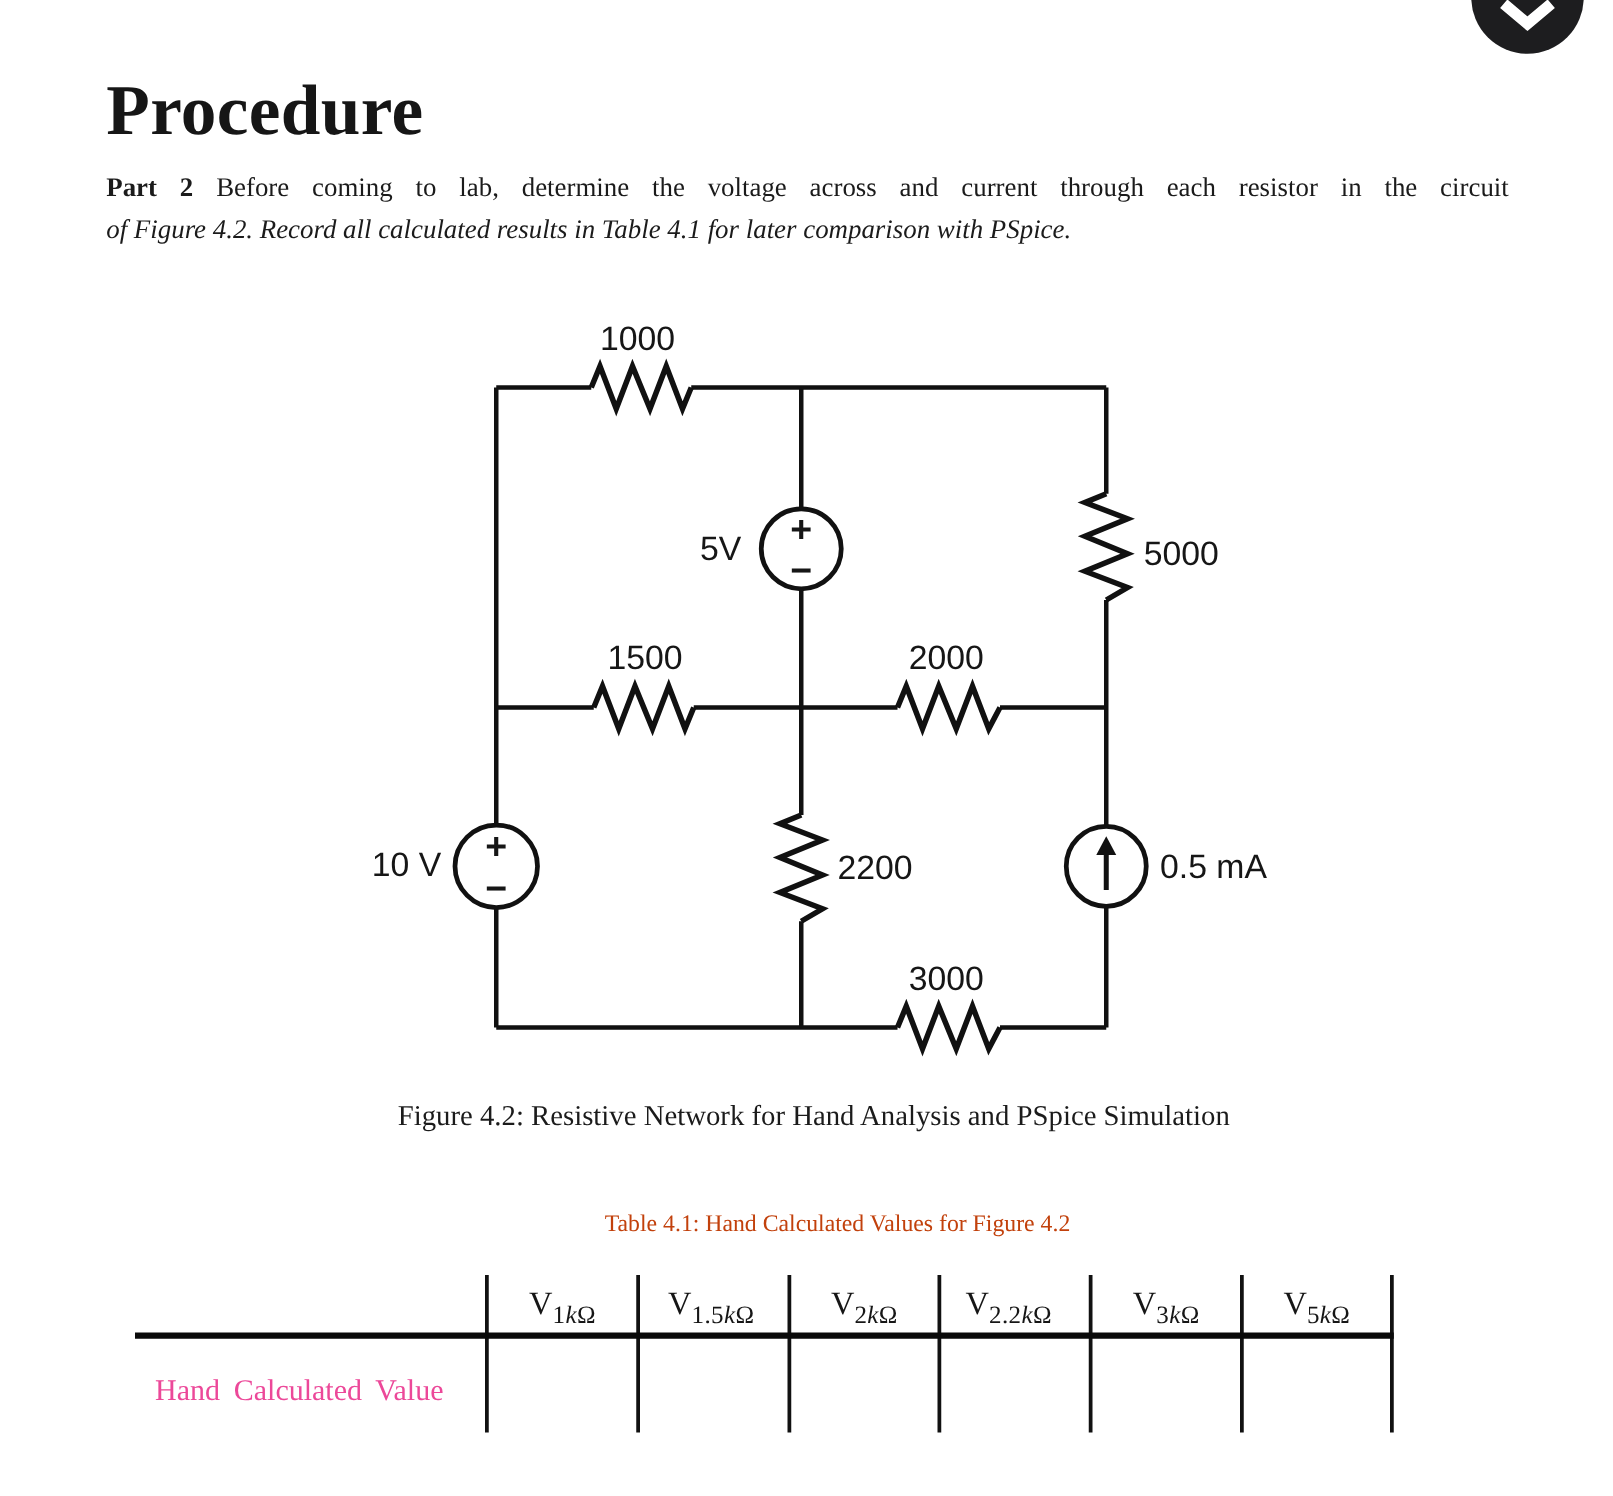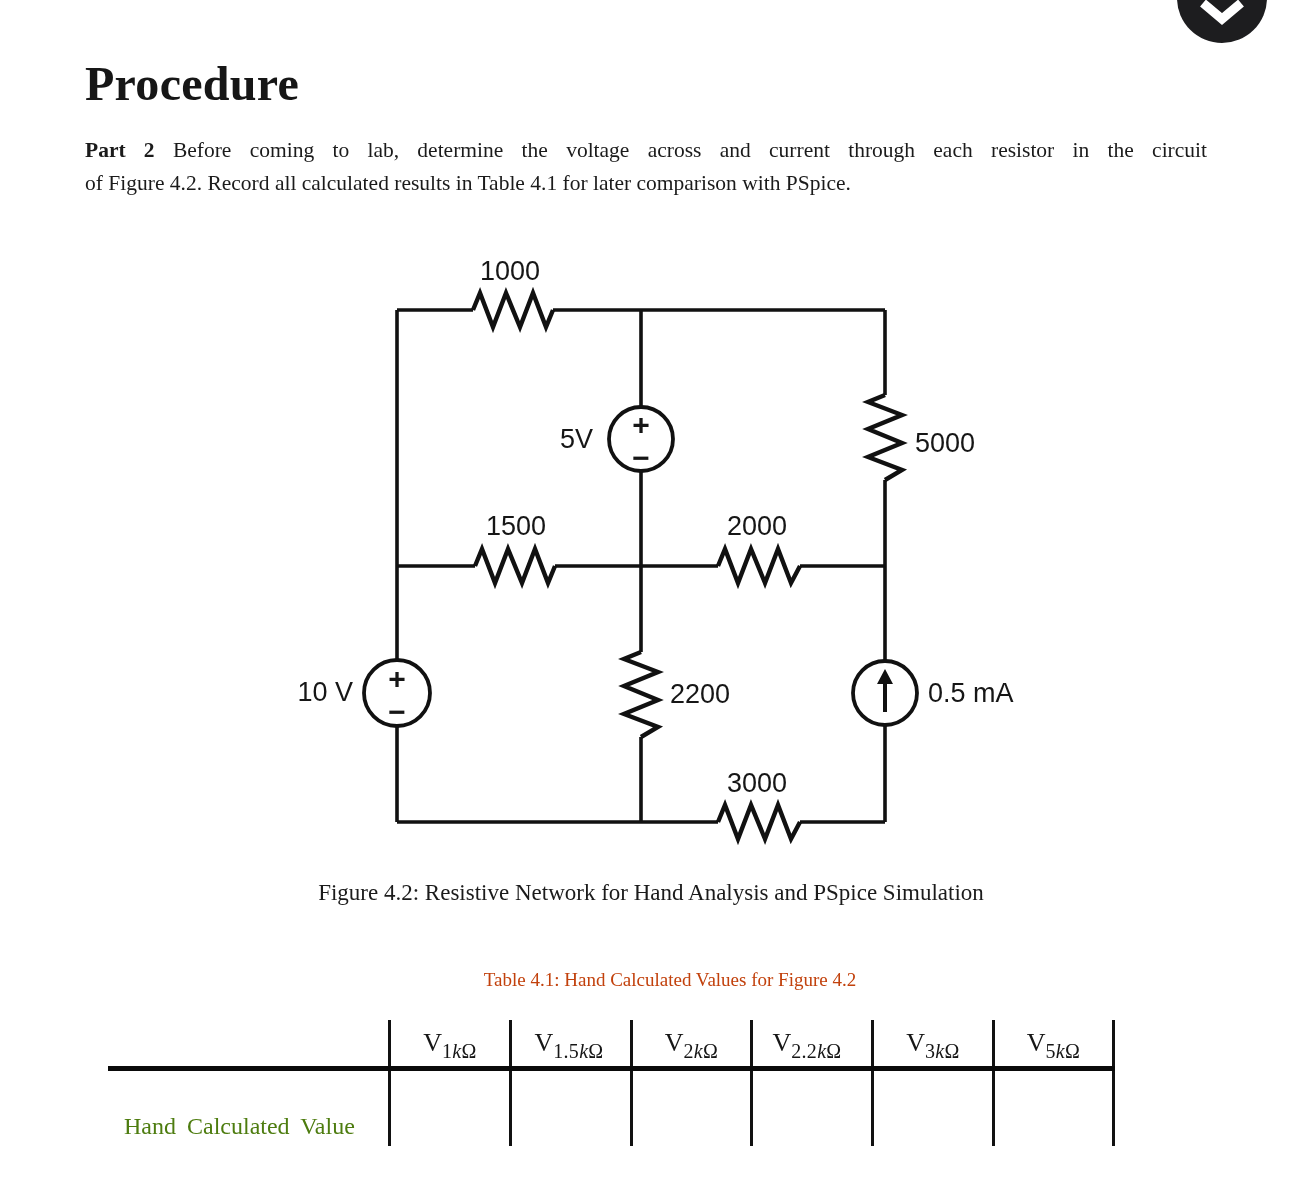--- a/index.html
+++ b/index.html
@@ -12,30 +12,30 @@
   
   .fab{
     position:absolute;left:1177px;top:-47px;width:90px;height:90px;
     border-radius:50%;background:#1d1d1f;
   }
   .fab svg{position:absolute;left:0;top:0;}
 
   
   .title{
     position:absolute;left:85px;top:56px;margin:0;
-    font-size:48px;font-weight:700;color:#161616;letter-spacing:.3px;
+    font-size:57px;font-weight:700;color:#161616;letter-spacing:.3px;
   }
 
   
   .intro{
     position:absolute;left:85px;top:134px;width:1122px;
     font-size:21.5px;line-height:33px;color:#1b1b1b;
   }
   .intro .l1{text-align:justify;text-align-last:justify;white-space:nowrap;}
-  .intro .l2{text-align:left;white-space:nowrap;}
+  .intro .l2{text-align:left;white-space:nowrap;font-style:italic;}
   .intro b{font-weight:700;}
 
   
   .circuit{position:absolute;left:280px;top:240px;}
   .circuit text{
     font-family:"Liberation Sans","DejaVu Sans",sans-serif;
     fill:#161616;font-size:27px;
   }
   .circuit .pol{font-size:30px;font-weight:700;}
 
@@ -52,22 +52,22 @@
   
   .vline{position:absolute;width:3px;top:1020px;height:126px;background:#111;}
   .hrule{position:absolute;left:108px;top:1066px;width:1007px;height:5px;background:#0a0a0a;}
   .hcell{
     position:absolute;top:1028px;height:34px;text-align:center;
     font-size:26px;color:#161616;
   }
   .hcell .sub{font-size:20px;vertical-align:-7px;letter-spacing:.3px;}
   .hcell .it{font-style:italic;}
   .rowlabel{
-    position:absolute;left:124px;top:1100px;font-size:24px;color:#4d7c0f;
-    word-spacing:5px;white-space:nowrap;margin-top:13px;
+    position:absolute;left:124px;top:1100px;font-size:24px;color:#ec4899;
+    word-spacing:5px;white-space:nowrap;
   }
   .dcell{position:absolute;top:1073px;height:70px;}
 </style>
 </head>
 <body>
 
 <div class="page">
 
   <div class="fab">
     <svg width="90" height="90" viewBox="0 0 90 90">

